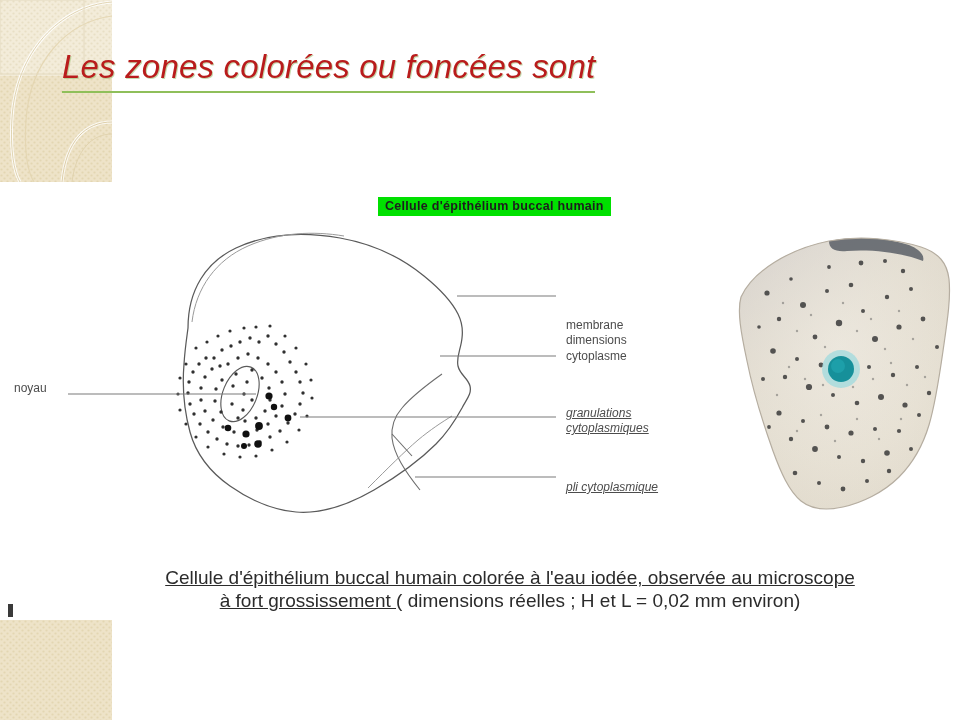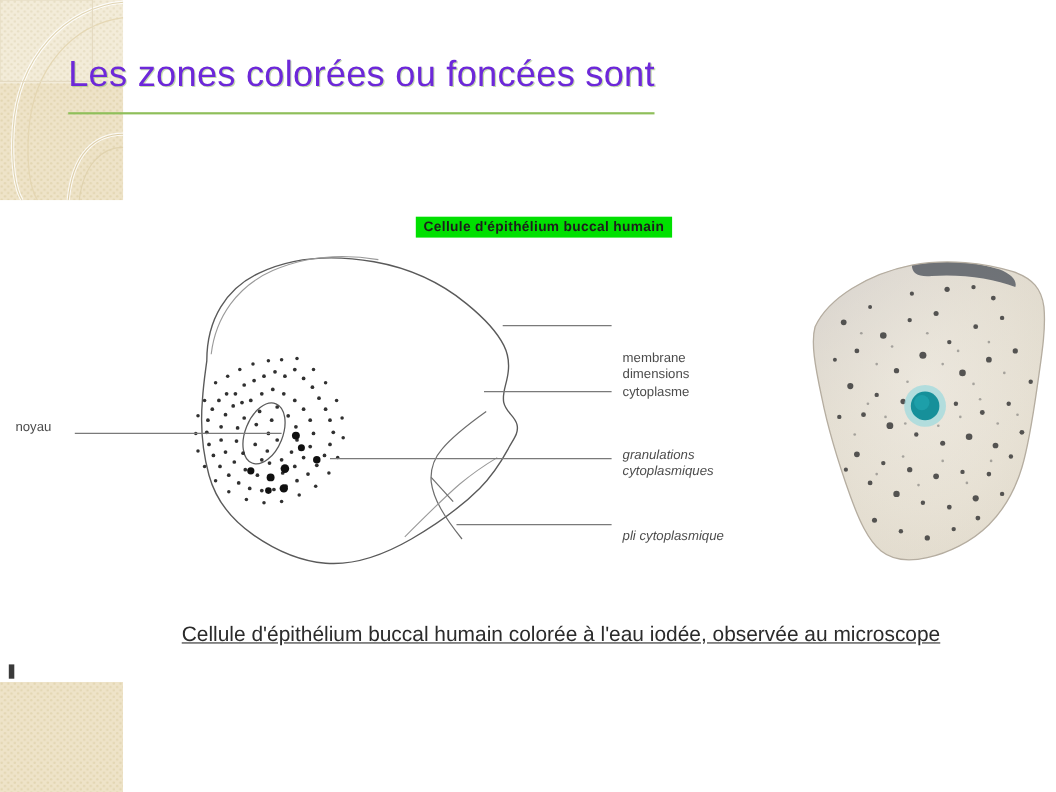--- a/index.html
+++ b/index.html
@@ -49,28 +49,29 @@
   #title-block {
     position: absolute;
     left: 62px;
     top: 44px;
     width: 810px;
   }
   .title-line {
     font-size: 33px;
     font-weight: normal;
     line-height: 46px;
-    color: #6d28d9;
+    color: #b91c1c;
     letter-spacing: 0.2px;
     white-space: nowrap;
     text-shadow: 1px 1px 0 rgba(150,190,110,0.55);
     border-bottom: 2px solid #8fbf5a;
     display: inline-block;
-    padding-bottom: 12px;
+    padding-bottom: 1px;
     margin-bottom: 4px;
+    font-style: italic;
   }
 
   
   #fig-heading {
     position: absolute;
     left: 378px;
     top: 197px;
     background: #00e000;
     color: #1d1d1d;
     font-size: 12.5px;
@@ -90,21 +91,21 @@
   }
 
   
   .lbl {
     position: absolute;
     font-size: 12px;
     color: #4c4c4c;
     line-height: 15px;
     white-space: nowrap;
   }
-  .lbl.italic { font-style: italic; }
+  .lbl.italic { font-style: italic; text-decoration: underline; }
   #lbl-noyau        { left: 14px;  top: 381px; }
   #lbl-membrane     { left: 566px; top: 287px; margin-top: 31px; }
   #lbl-cytoplasme   { left: 566px; top: 349px; text-align: center; }
   #lbl-granulations { left: 566px; top: 406px; }
   #lbl-pli          { left: 566px; top: 480px; }
 
   
   #photo {
     position: absolute;
     left: 733px;
@@ -465,15 +466,18 @@
                C 150 266 128 276 110 280 C 92 284 78 282 68 274
                C 56 264 48 246 40 224 C 30 196 20 164 14 134
                C 8 106 4 84 8 70 Z" fill="none" stroke="#b5ada0" stroke-width="1.2"></path>
     </svg>
   </div>
 
   <div id="caption">
     <div>
       <span class="u">Cellule d'épithélium buccal humain colorée à l'eau iodée, observée au microscope</span>
     </div>
+    <div>
+      <span class="u">à fort grossissement </span><span>( dimensions réelles ; H et L = 0,02 mm environ)</span>
+    </div>
   </div>
 
 </div>
 
 </body></html>

